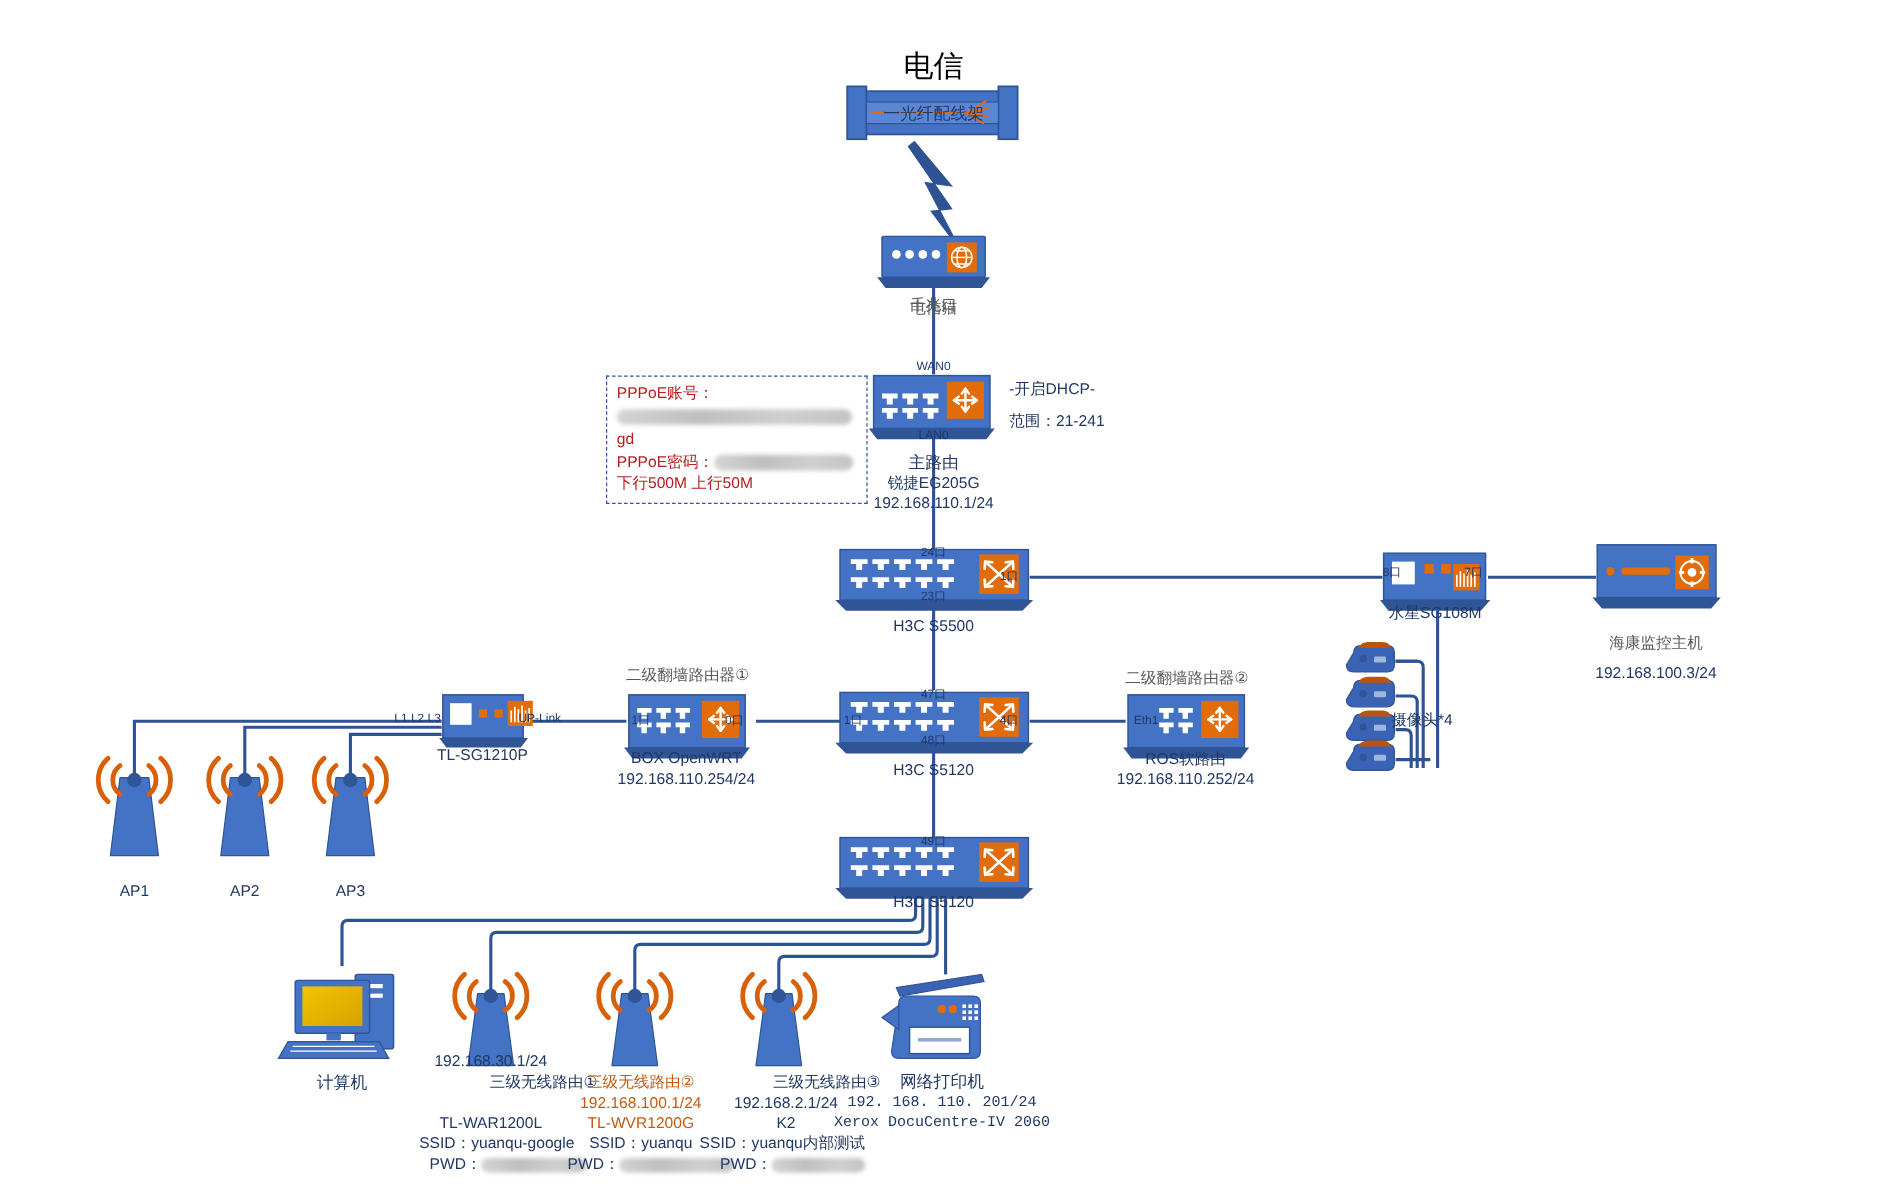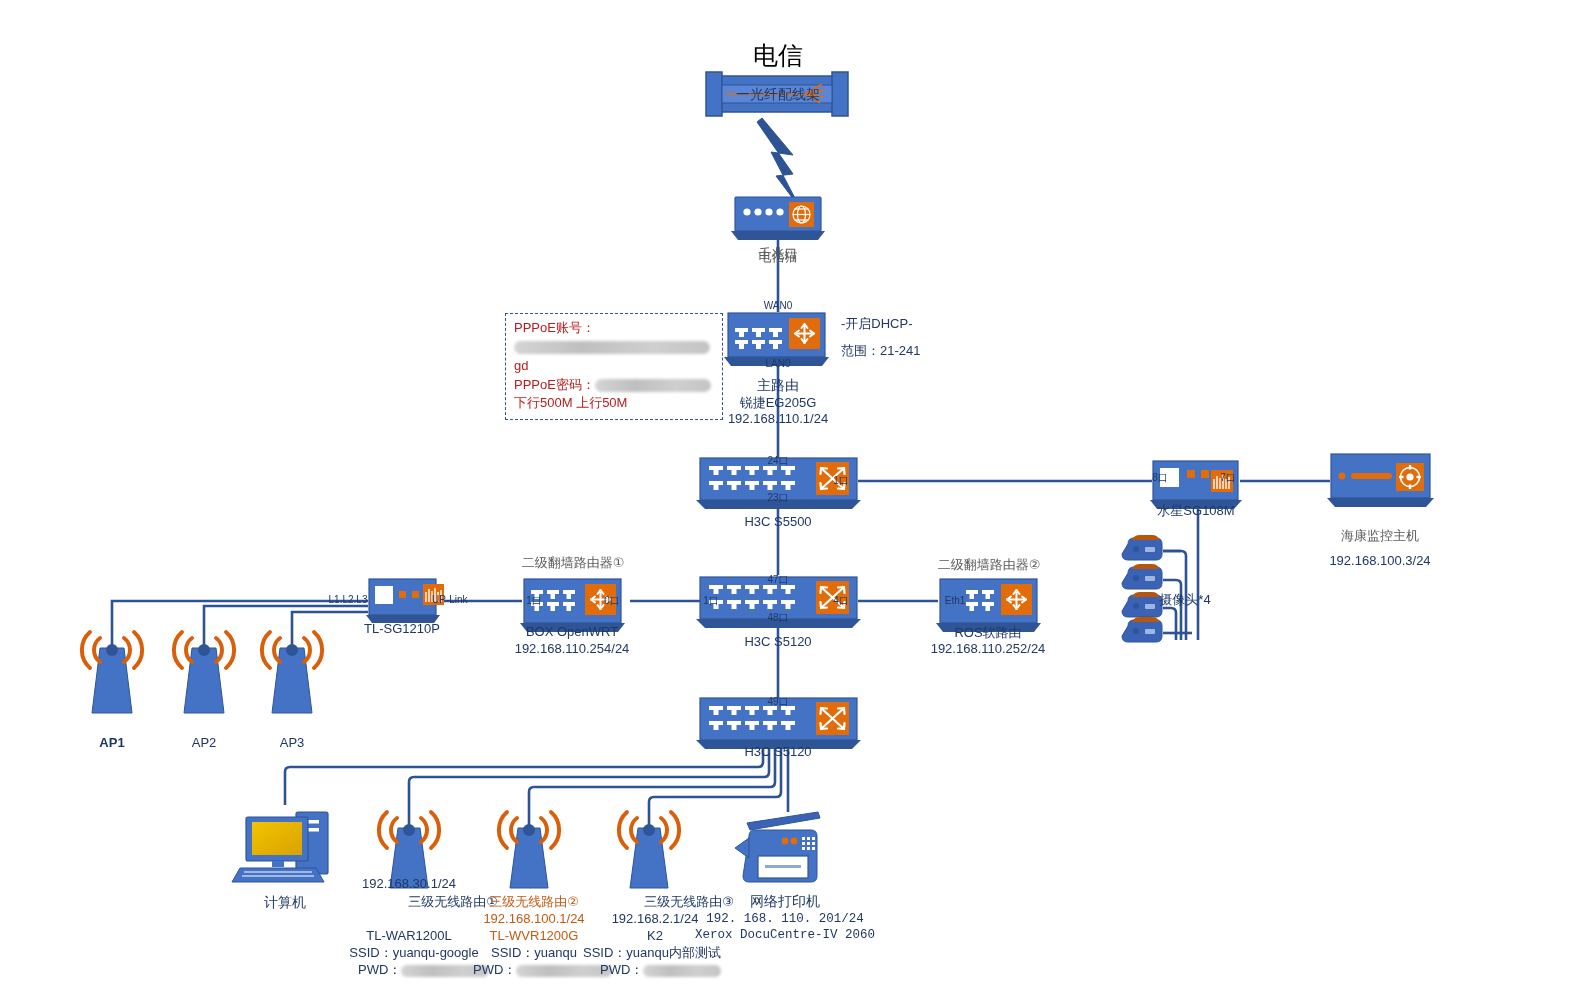--- a/index.html
+++ b/index.html
@@ -534,21 +534,21 @@
 
   <div class="lbl gray" style="left:989px; top:557px;">二级翻墙路由器②</div>
   <div class="lbl port" style="left:955px; top:595px;">Eth1</div>
   <div class="lbl" style="left:988px; top:625px;">ROS软路由</div>
   <div class="lbl" style="left:988px; top:641px;">192.168.110.252/24</div>
 
   <div class="lbl port" style="left:348px; top:594px;">L1.L2.L3</div>
   <div class="lbl left port" style="left:432px; top:594px;">UP-Link</div>
   <div class="lbl" style="left:402px; top:621px;">TL-SG1210P</div>
 
-  <div class="lbl" style="left:112px; top:735px;font-weight:bold;">AP1</div>
+  <div class="lbl" style="left:112px; top:735px;">AP1</div>
   <div class="lbl" style="left:204px; top:735px;">AP2</div>
   <div class="lbl" style="left:292px; top:735px;">AP3</div>
 
   <div class="lbl port" style="left:778px; top:696px;">49口</div>
   <div class="lbl" style="left:778px; top:744px;">H3C S5120</div>
 
   <div class="lbl" style="left:285px; top:894px; font-size:14px;">计算机</div>
 
   <div class="lbl" style="left:409px; top:894px;margin-left:44px;">三级无线路由①</div>
   <div class="lbl" style="left:409px; top:876px;">192.168.30.1/24</div>

